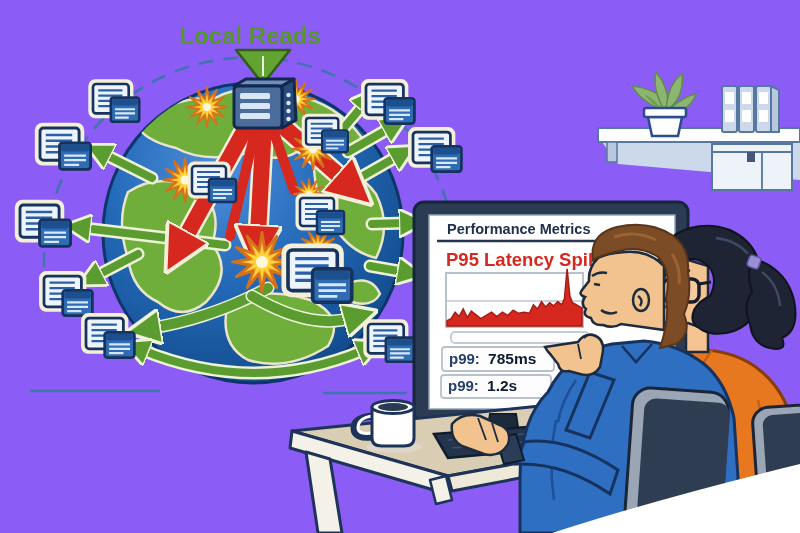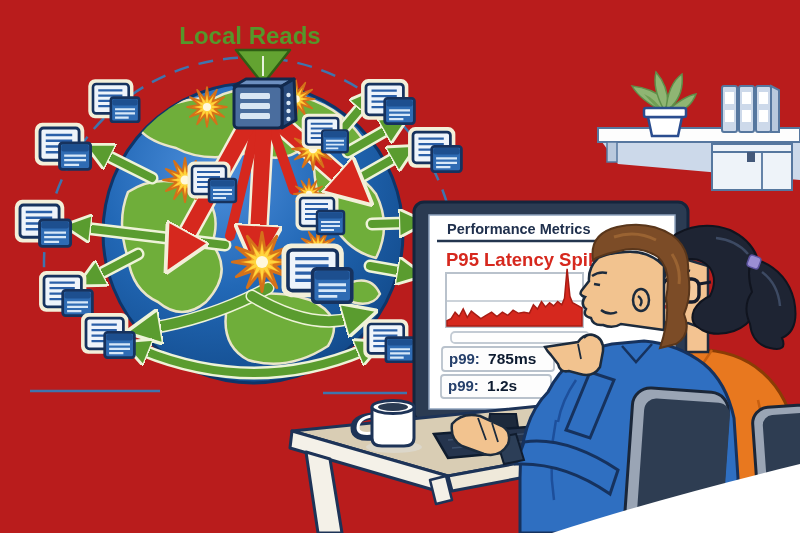--- a/index.html
+++ b/index.html
@@ -1,16 +1,16 @@
 <!DOCTYPE html>
 <html><head>
 <meta charset="utf-8">
 <style>
   html,body{margin:0;padding:0;background:#ffffff;}
-  .stage{position:relative;width:800px;height:533px;overflow:hidden;background:#b91c1c;
+  .stage{position:relative;width:800px;height:533px;overflow:hidden;background:#8b5cf6;
          font-family:"Liberation Sans", sans-serif;}
   svg{display:block}
   text{font-family:"Liberation Sans", sans-serif;}
   .gau{stroke:#eef3d8;stroke-width:13;fill:none;stroke-linecap:round}
   .ga{stroke:#5a9c2f;stroke-width:8;fill:none;stroke-linecap:round}
   .gaw{stroke:#5a9c2f;stroke-width:10;fill:none;stroke-linecap:round}
   .rau{stroke:#f3efd9;stroke-width:21;fill:none;stroke-linecap:round}
   .ra{stroke:#d6281e;stroke-width:16;fill:none;stroke-linecap:round}
   .ras{stroke:#d6281e;stroke-width:10;fill:none;stroke-linecap:round}
   .fold-b{stroke:#1d4f9b;stroke-width:2.5;fill:none}

